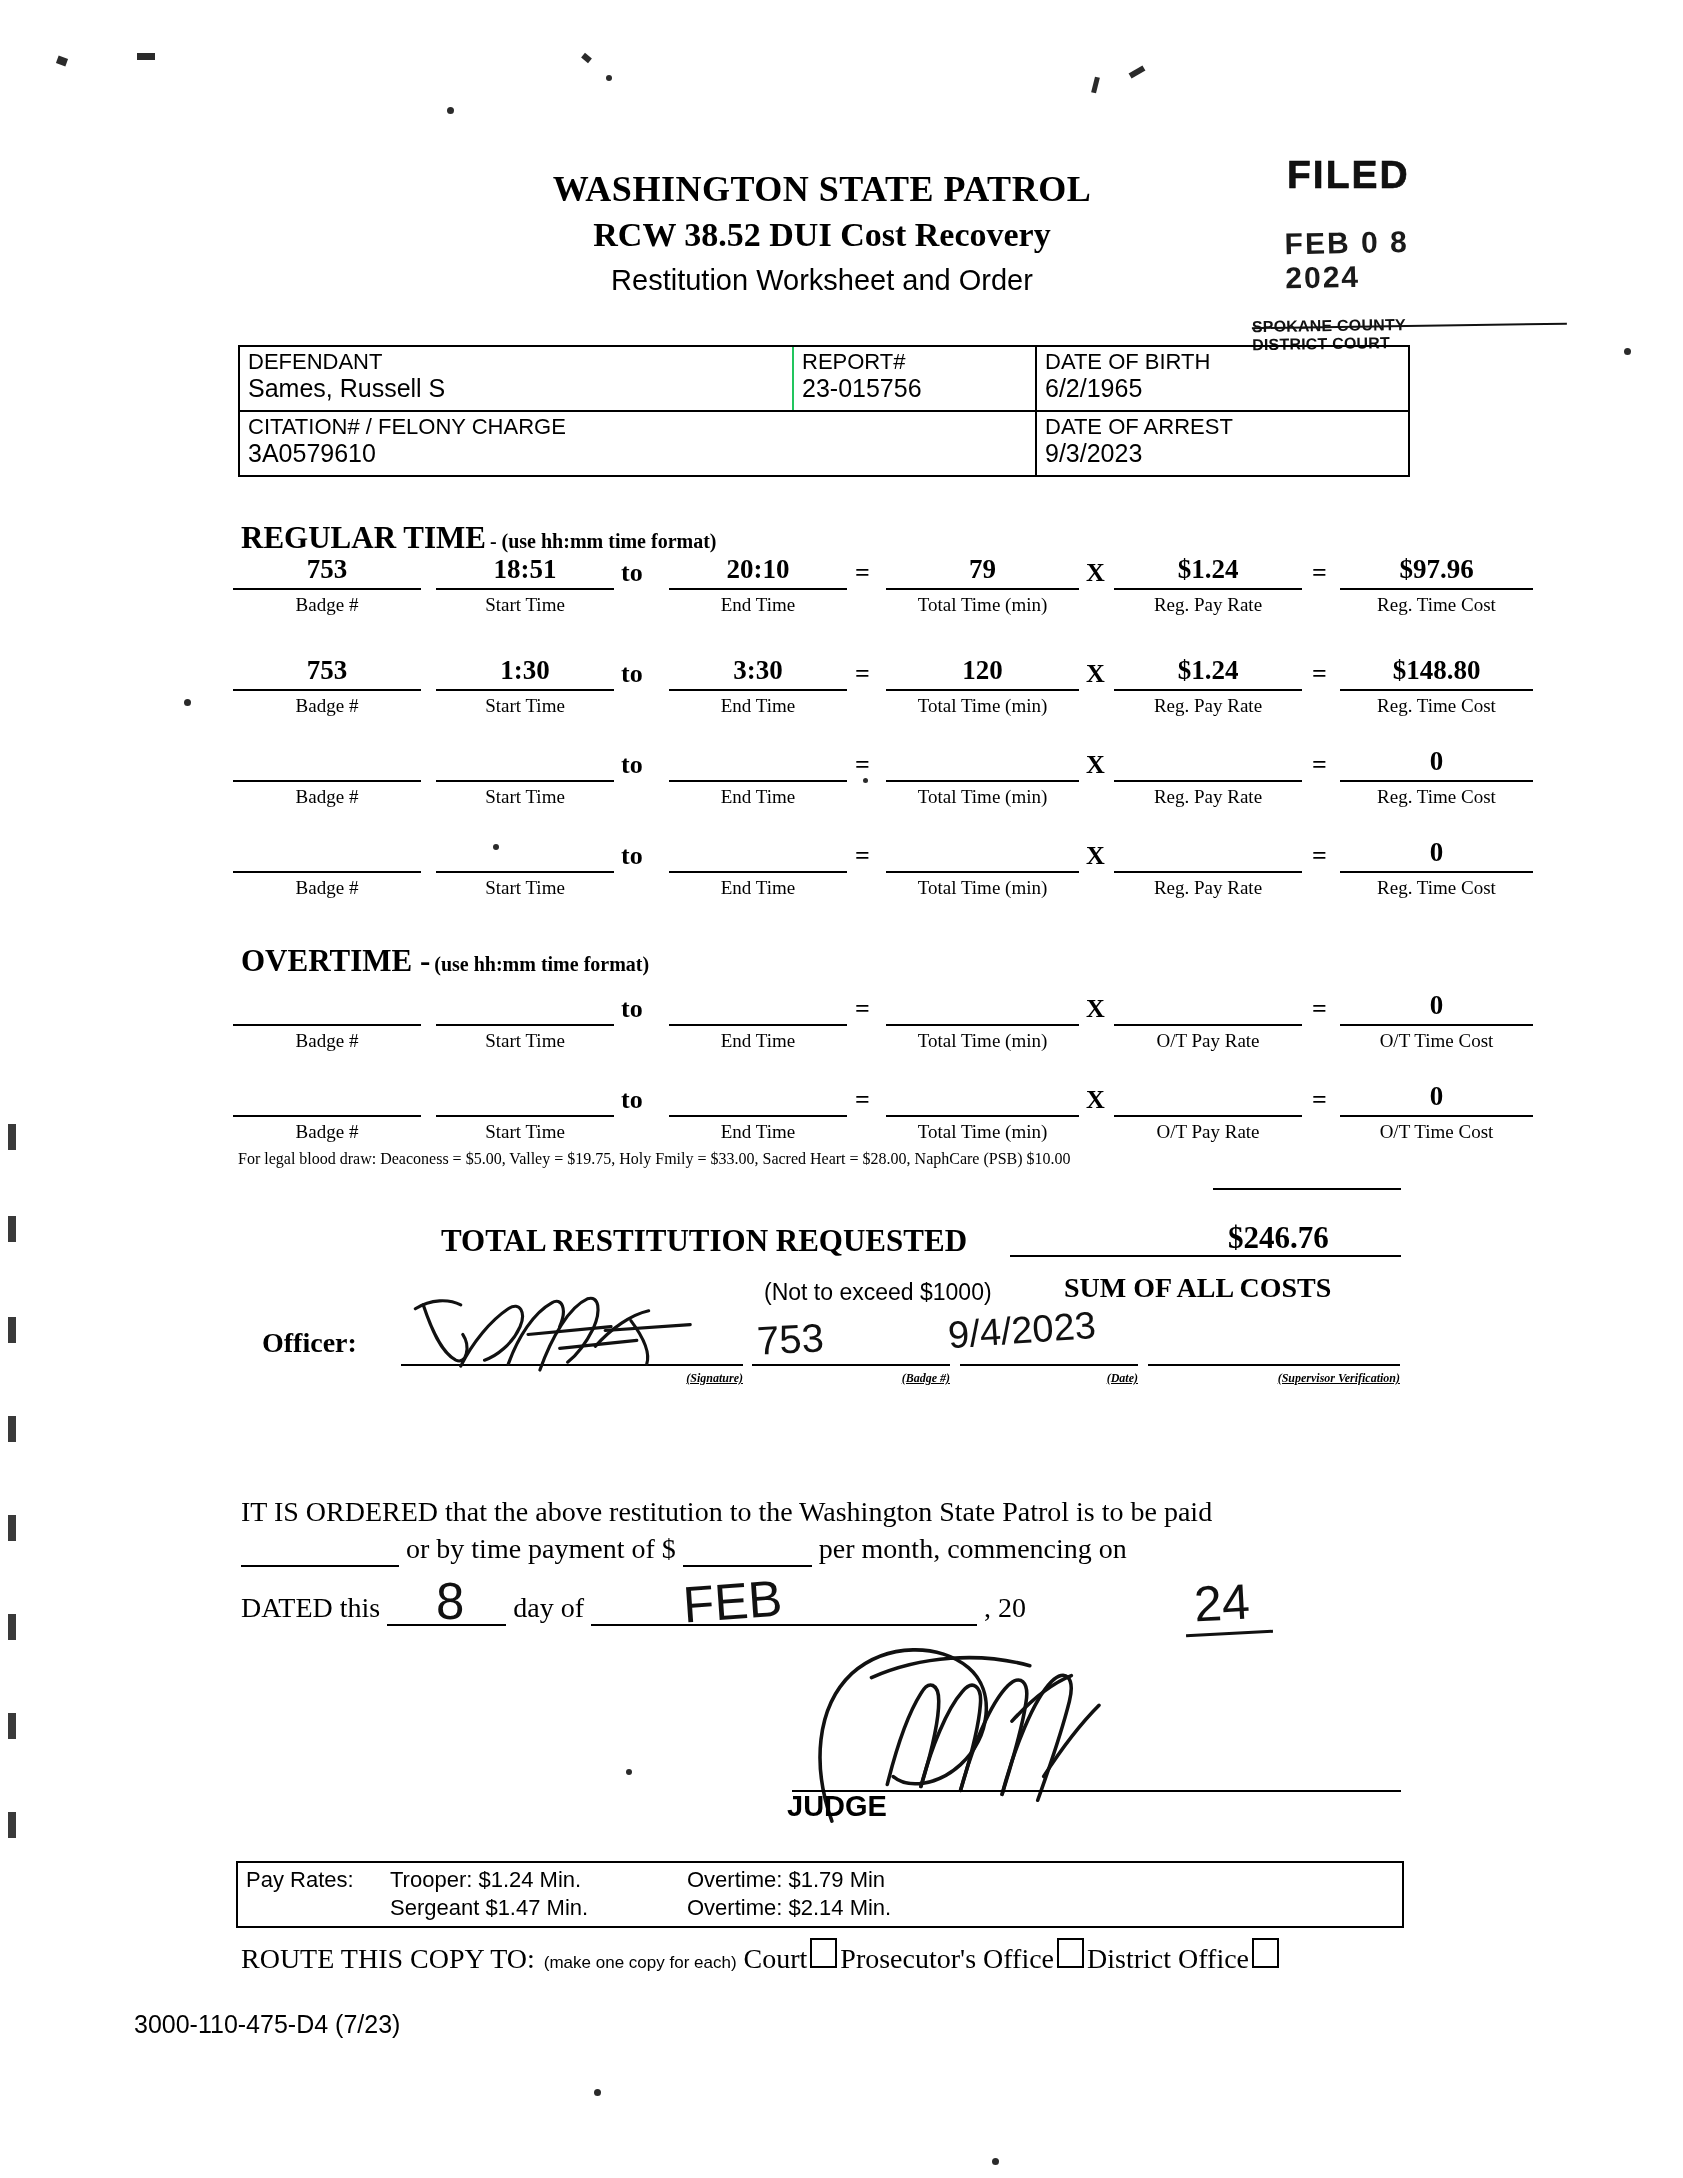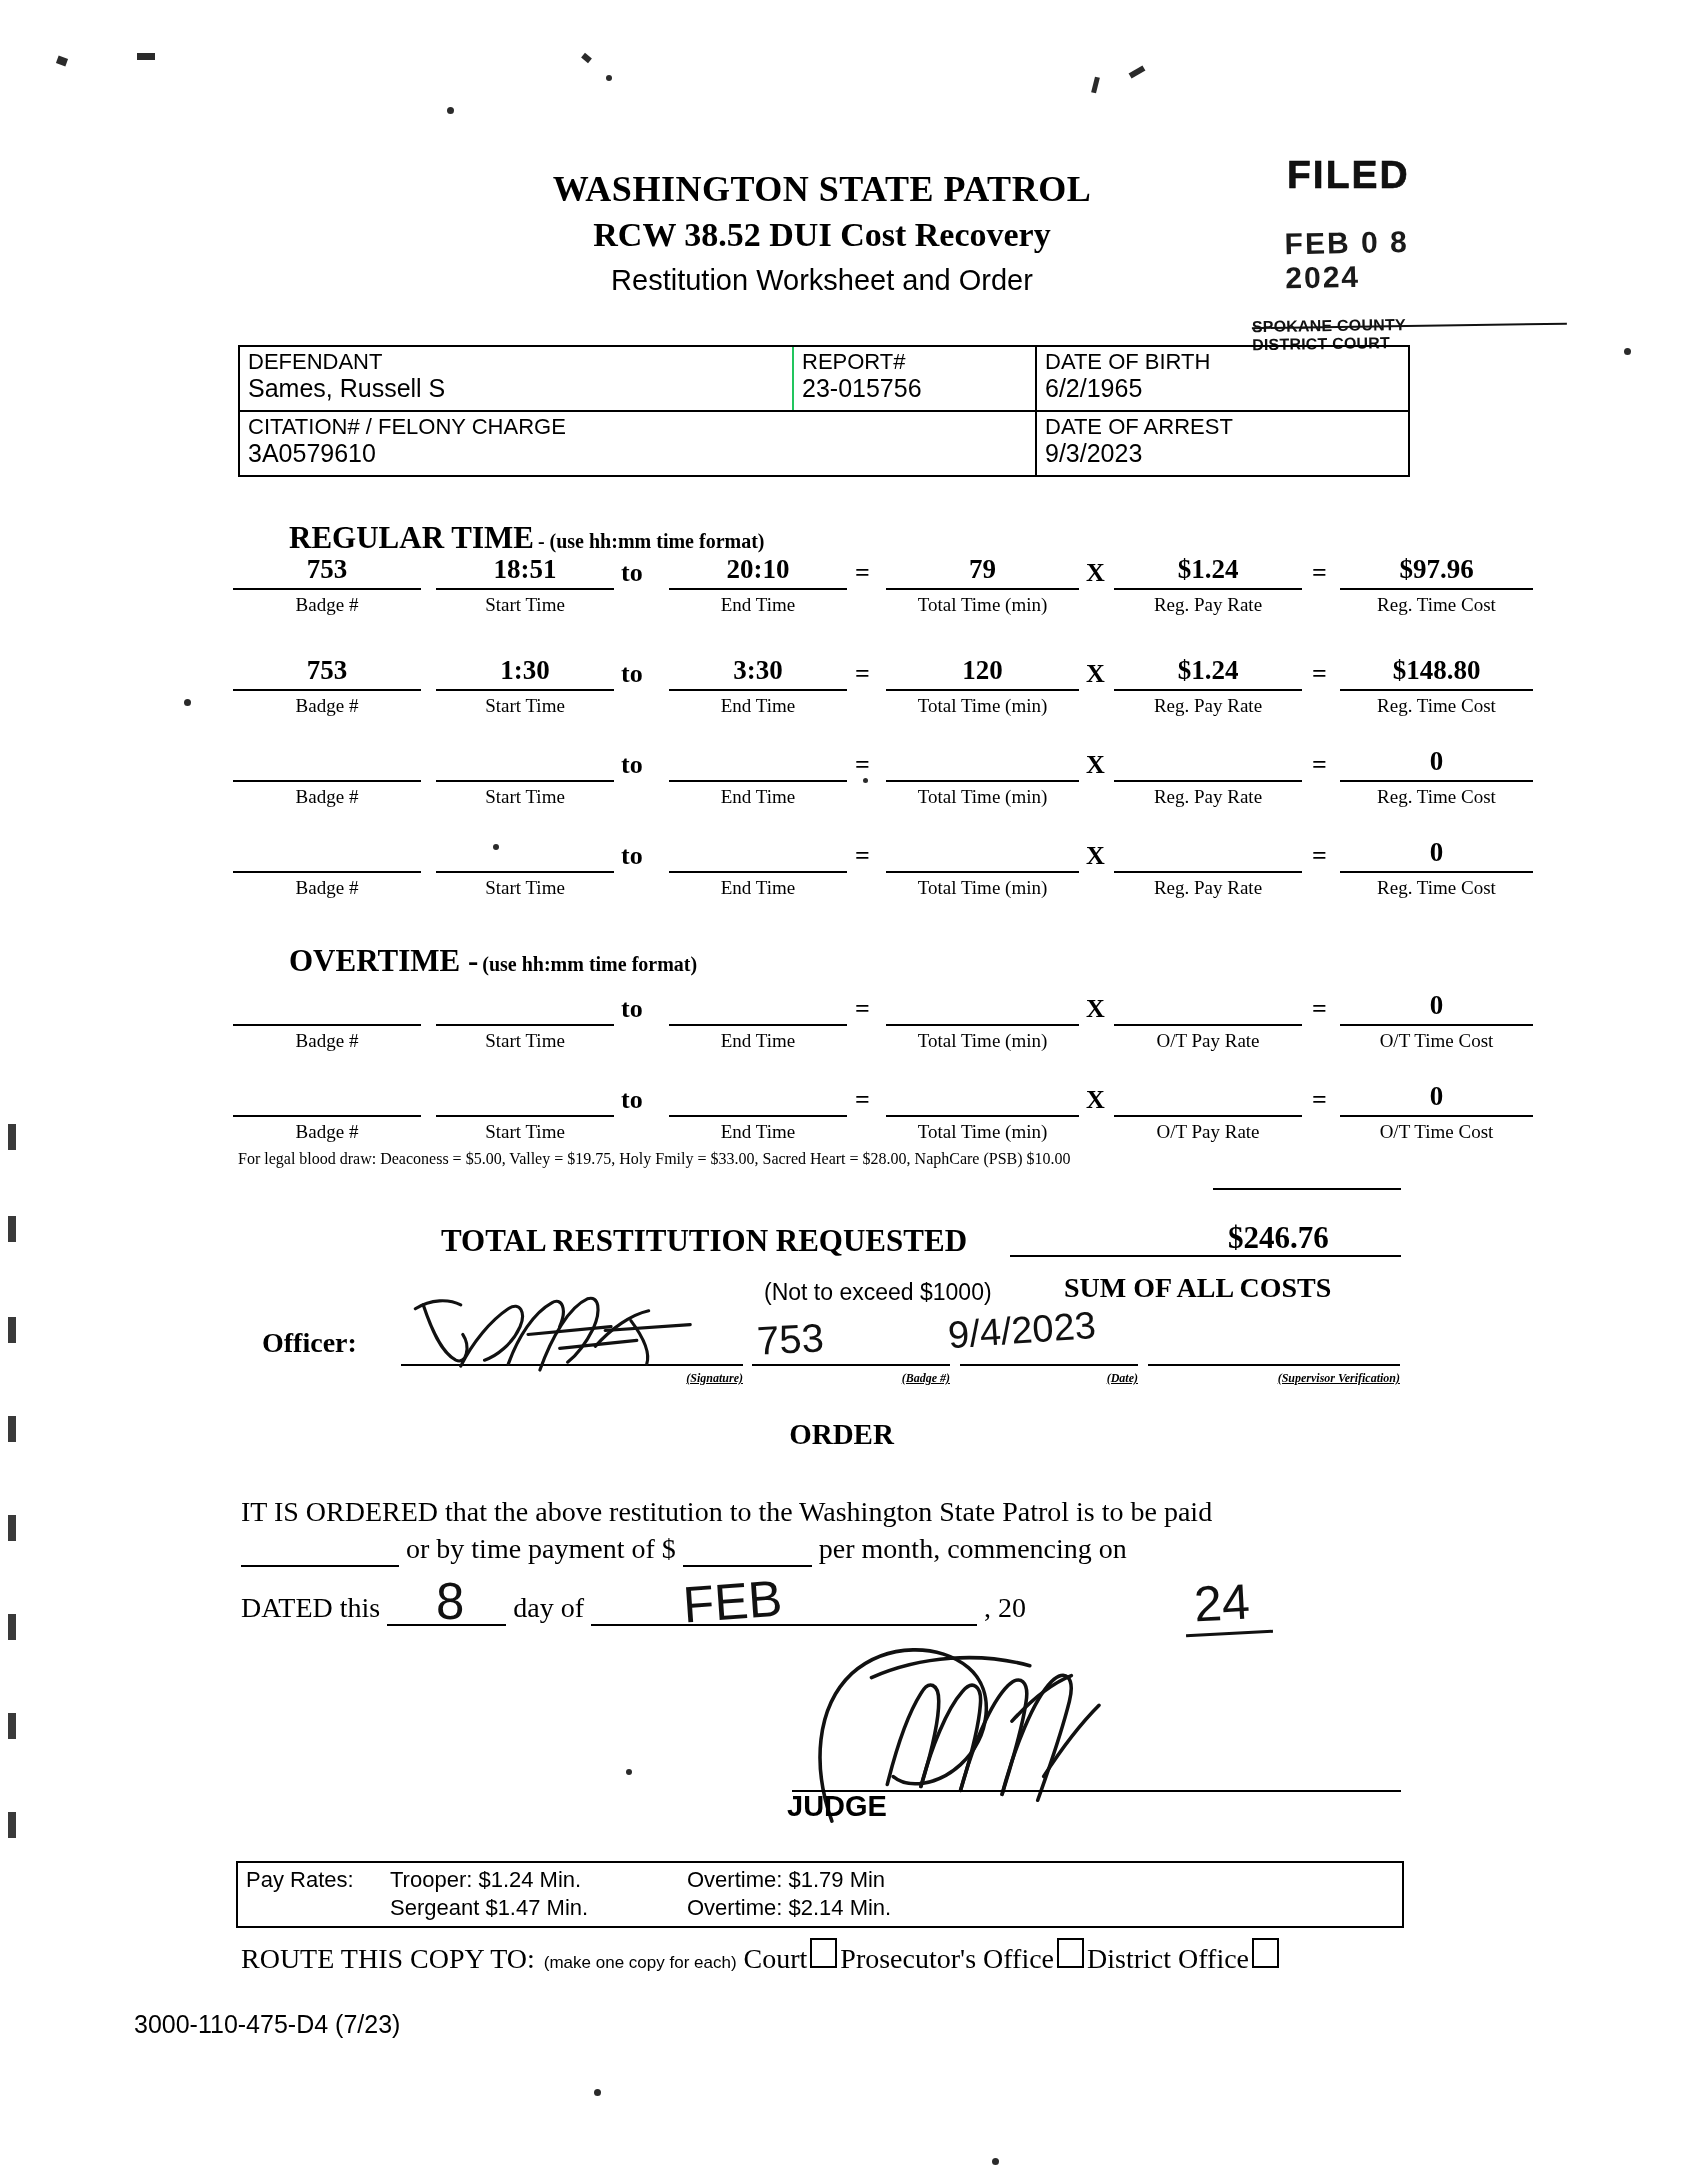--- a/index.html
+++ b/index.html
@@ -108,21 +108,21 @@
   .cell .val { font-size: 25px; line-height: 1.15; }
   .c1 { width: 554px; border-right: 2px solid #22c55e; }
   .c2 { width: 243px; border-right: 2px solid #000; }
   .c3 { width: 367px; }
   .c1w { width: 797px; border-right: 2px solid #000; }
   
   .sect {
     position: absolute;
     font-family: "Liberation Serif", serif;
   }
-  .sect .big { font-weight: bold; font-size: 31px; margin-left: 48px; }
+  .sect .big { font-weight: bold; font-size: 31px; }
   .sect .small { font-weight: bold; font-size: 20px; }
   
   .trow { position: absolute; left: 233px; width: 1178px; height: 91px; }
   .fld {
     position: absolute;
     border-bottom: 2px solid #000;
     text-align: center;
     font-weight: bold;
     font-size: 27px;
     height: 36px;
@@ -543,21 +543,20 @@
       <path d="M128 48 L 212 40"></path>
       <path d="M160 62 L 238 54"></path>
       <path d="M196 60 C 212 42, 232 28, 250 24"></path>
       <path d="M232 34 C 244 50, 252 66, 248 78"></path>
       <path d="M206 44 L 292 38"></path>
     </g>
   </svg>
   <div class="hand" style="left:757px;top:1317px;font-size:40px;transform:rotate(-3deg);">753</div>
   <div class="hand" style="left:948px;top:1309px;font-size:38px;transform:rotate(-4deg);">9/4/2023</div>
 
-  <div class="order-title">ORDER</div>
   <div class="order-text">IT IS ORDERED that the above restitution to the Washington State Patrol is to be paid</div>
 
   <div class="order-line2">
     <span class="ul" style="width:158px;">&nbsp;</span>
     <span>or by time payment of $</span>
     <span class="ul" style="width:129px;">&nbsp;</span>
     <span>per month, commencing on</span>
   </div>
 
   <div class="dated">

